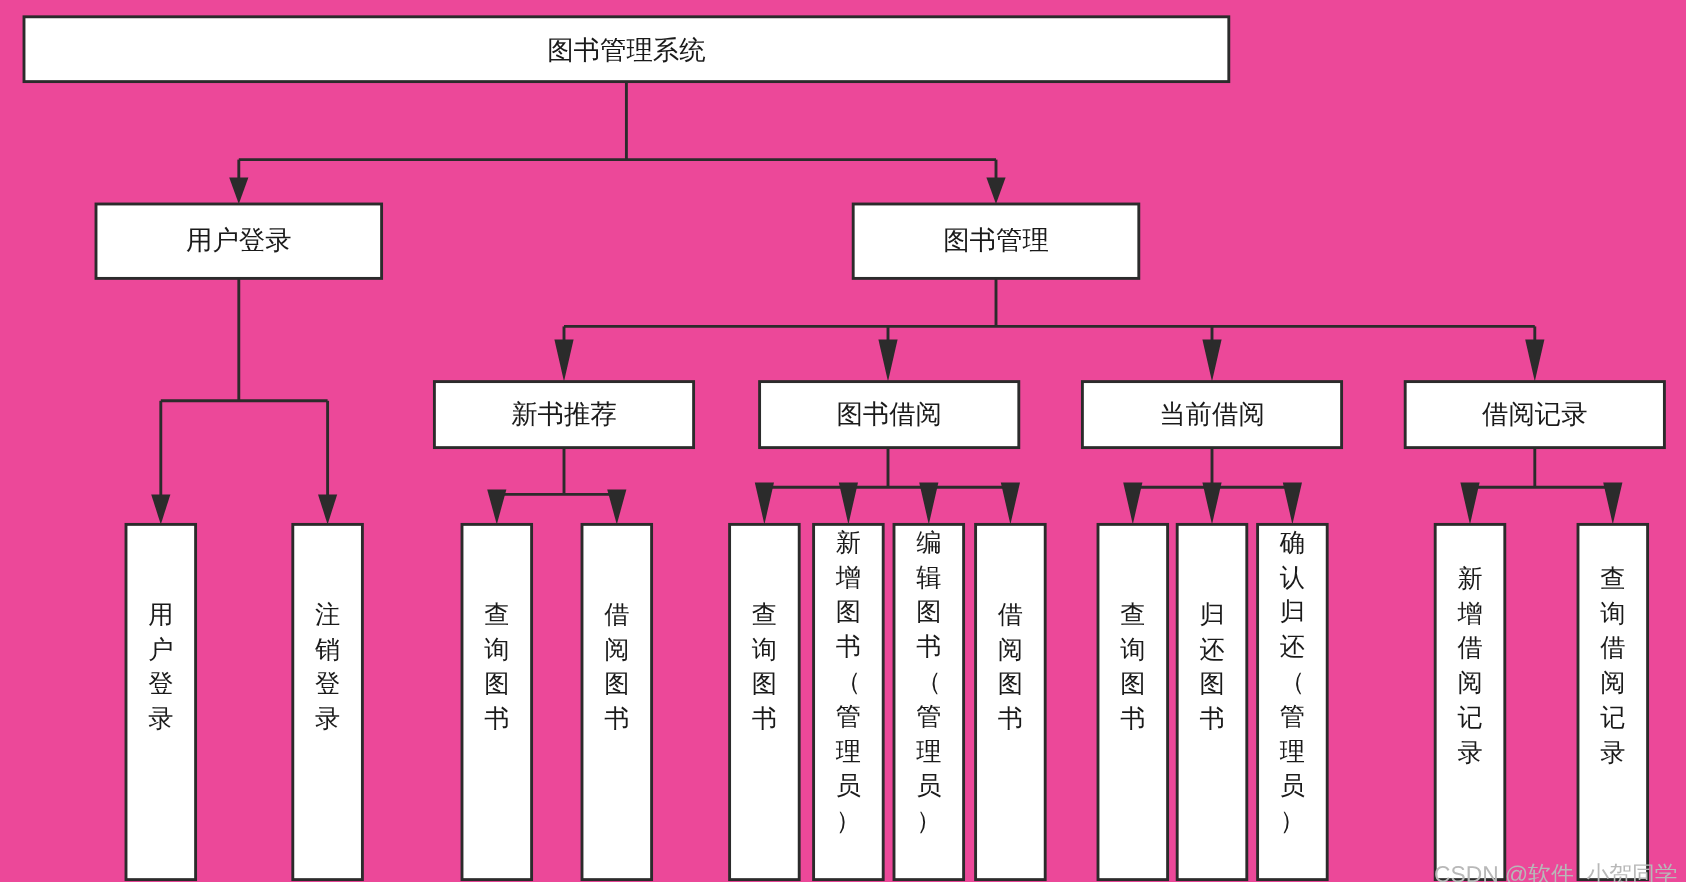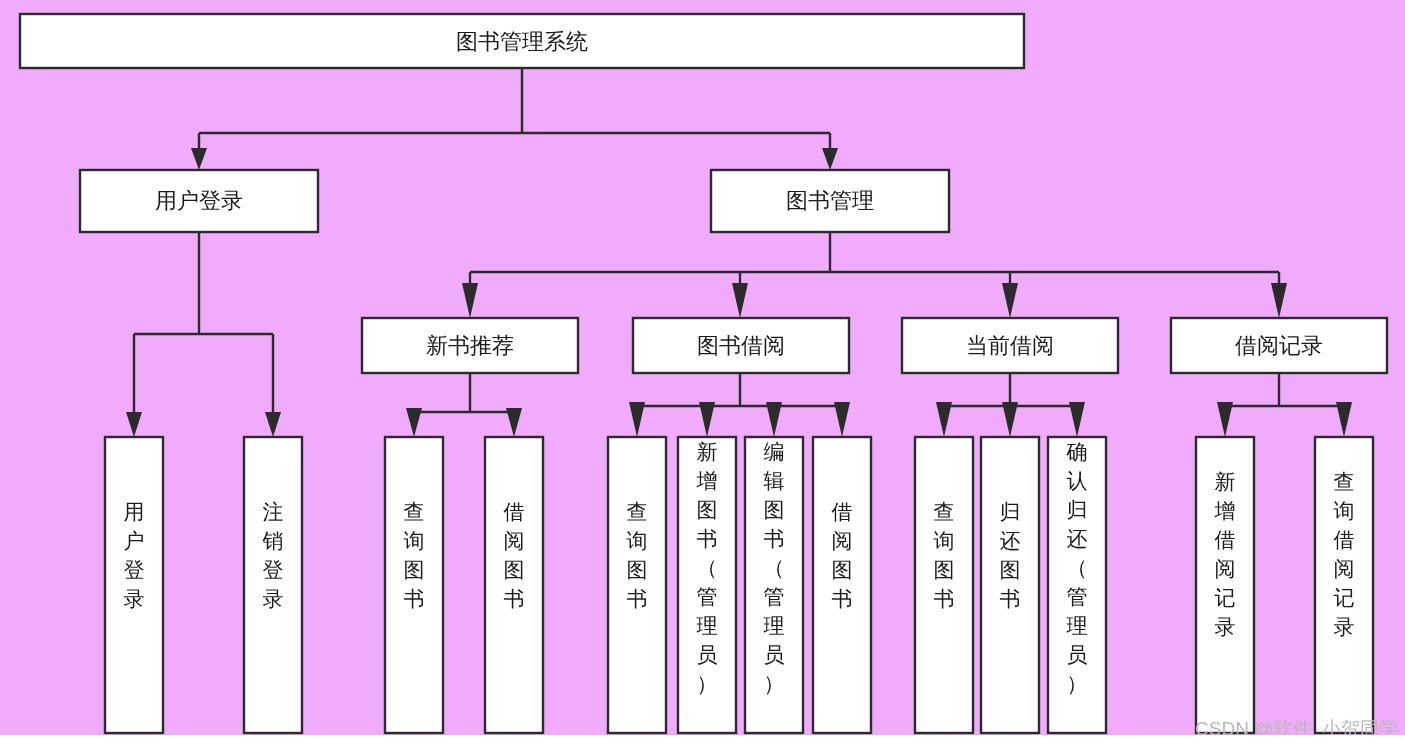--- a/index.html
+++ b/index.html
@@ -7,21 +7,21 @@
     padding: 0;
     background: #ffffff;
   }
   body {
     font-family: "Liberation Sans", "DejaVu Sans", sans-serif;
   }
   #diagram-root {
     position: relative;
     width: 1405px;
     height: 735px;
-    background: #f0abfc;
+    background: #ec4899;
     overflow: hidden;
   }
   svg.diagram-canvas {
     position: absolute;
     top: 0;
     left: 0;
     width: 1405px;
     height: 747px;
     display: block;
   }

